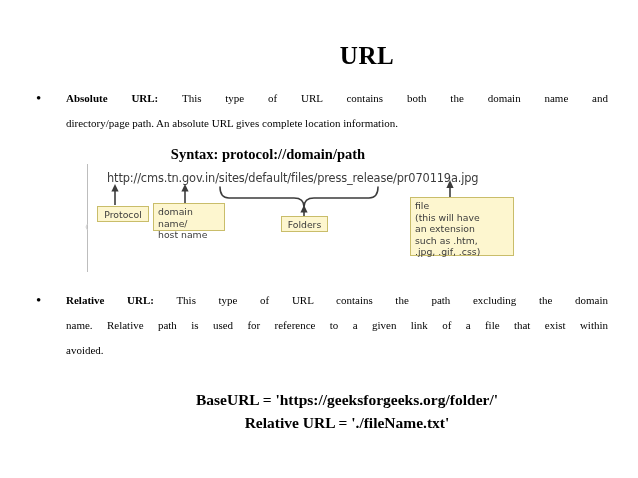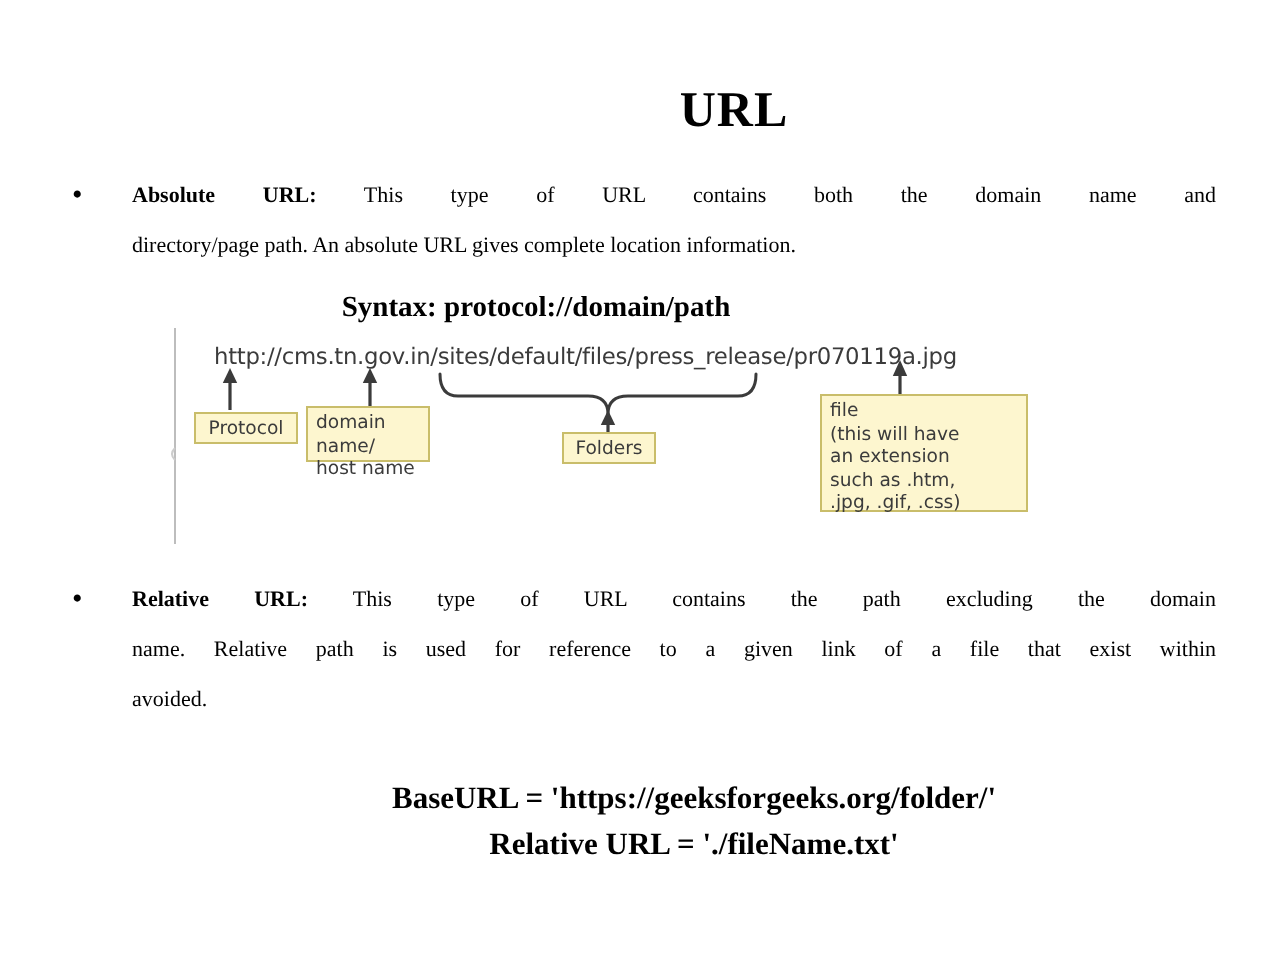--- a/index.html
+++ b/index.html
@@ -123,21 +123,21 @@
     left: 13px;
     top: 44px;
     width: 52px;
     height: 16px;
     text-align: center;
     padding-top: 2px;
   }
   #callout-domain {
     left: 69px;
     top: 41px;
-    width: 62px;
+    width: 72px;
     height: 28px;
   }
   #callout-folders {
     left: 197px;
     top: 54px;
     width: 47px;
     height: 16px;
     text-align: center;
     padding-top: 2px;
   }

